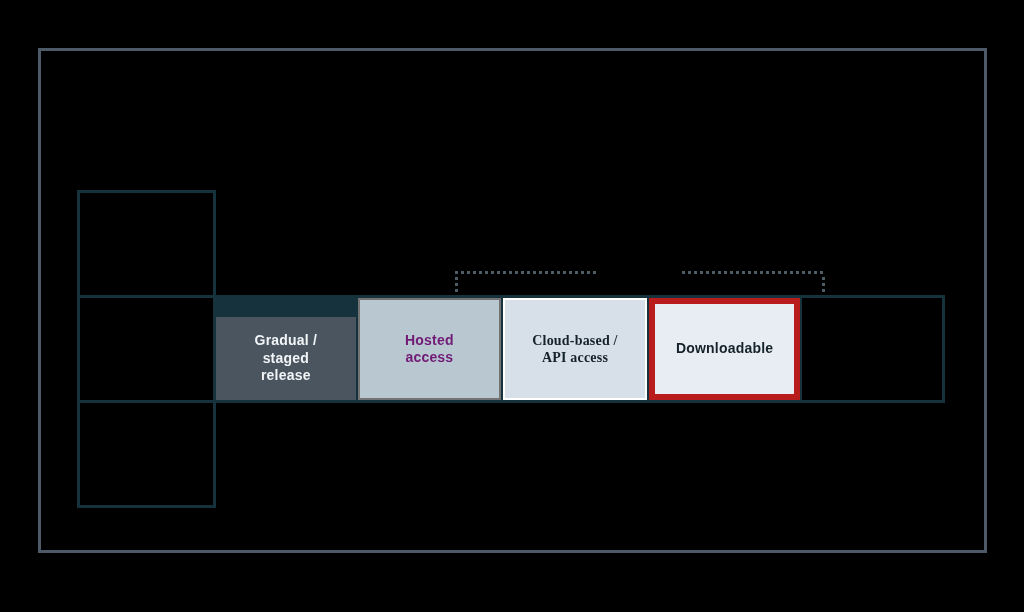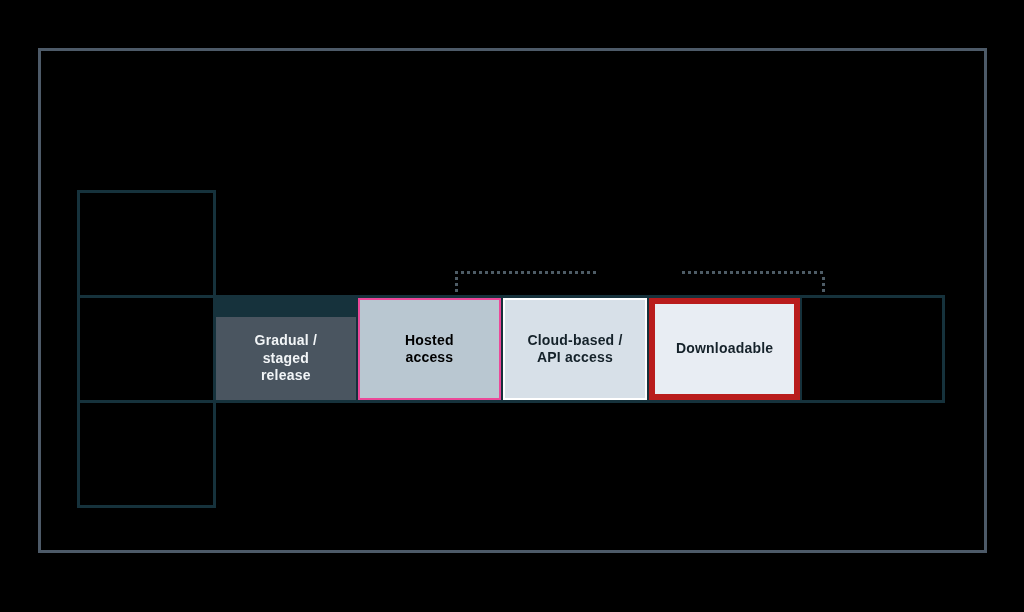--- a/index.html
+++ b/index.html
@@ -49,28 +49,28 @@
     justify-content: center;
     box-sizing: border-box;
     text-align: center;
     font-weight: bold;
     font-size: 14px;
     line-height: 1.25;
     letter-spacing: 0.2px;
   }
   .seg-fully-closed   { background: #14303a; color: #f2f5f7; }
   .seg-gradual        { background: #4a5560; color: #f2f5f7; margin-top: 19px; }
-  .seg-hosted         { background: #b9c7d1; color: #000000; border: 2px solid #ec4899; }
+  .seg-hosted         { background: #b9c7d1; color: #701a75; border: 2px solid #737373; }
   .seg-cloud          { background: #d7e0e8; color: #15222a; border: 2px solid #ffffff; }
   .seg-downloadable   { background: #e8edf3; color: #15222a; border: 6px solid #b91c1c; }
   .seg-unlabeled      { background: #000000; }
   .seg-label { display: inline-block; }
   .w-gradual { max-width: 82px; }
   .w-hosted  { max-width: 60px; }
-  .w-cloud   { max-width: 102px; }
+  .w-cloud   { max-width: 102px; font-family: Liberation Serif, serif; }
   
   .dotted-h {
     position: absolute;
     height: 3px;
     background: repeating-linear-gradient(to right, #4e5c66 0 3px, transparent 3px 6px);
   }
   .dotted-v {
     position: absolute;
     width: 3px;
     background: repeating-linear-gradient(to bottom, #4e5c66 0 3px, transparent 3px 6px);

